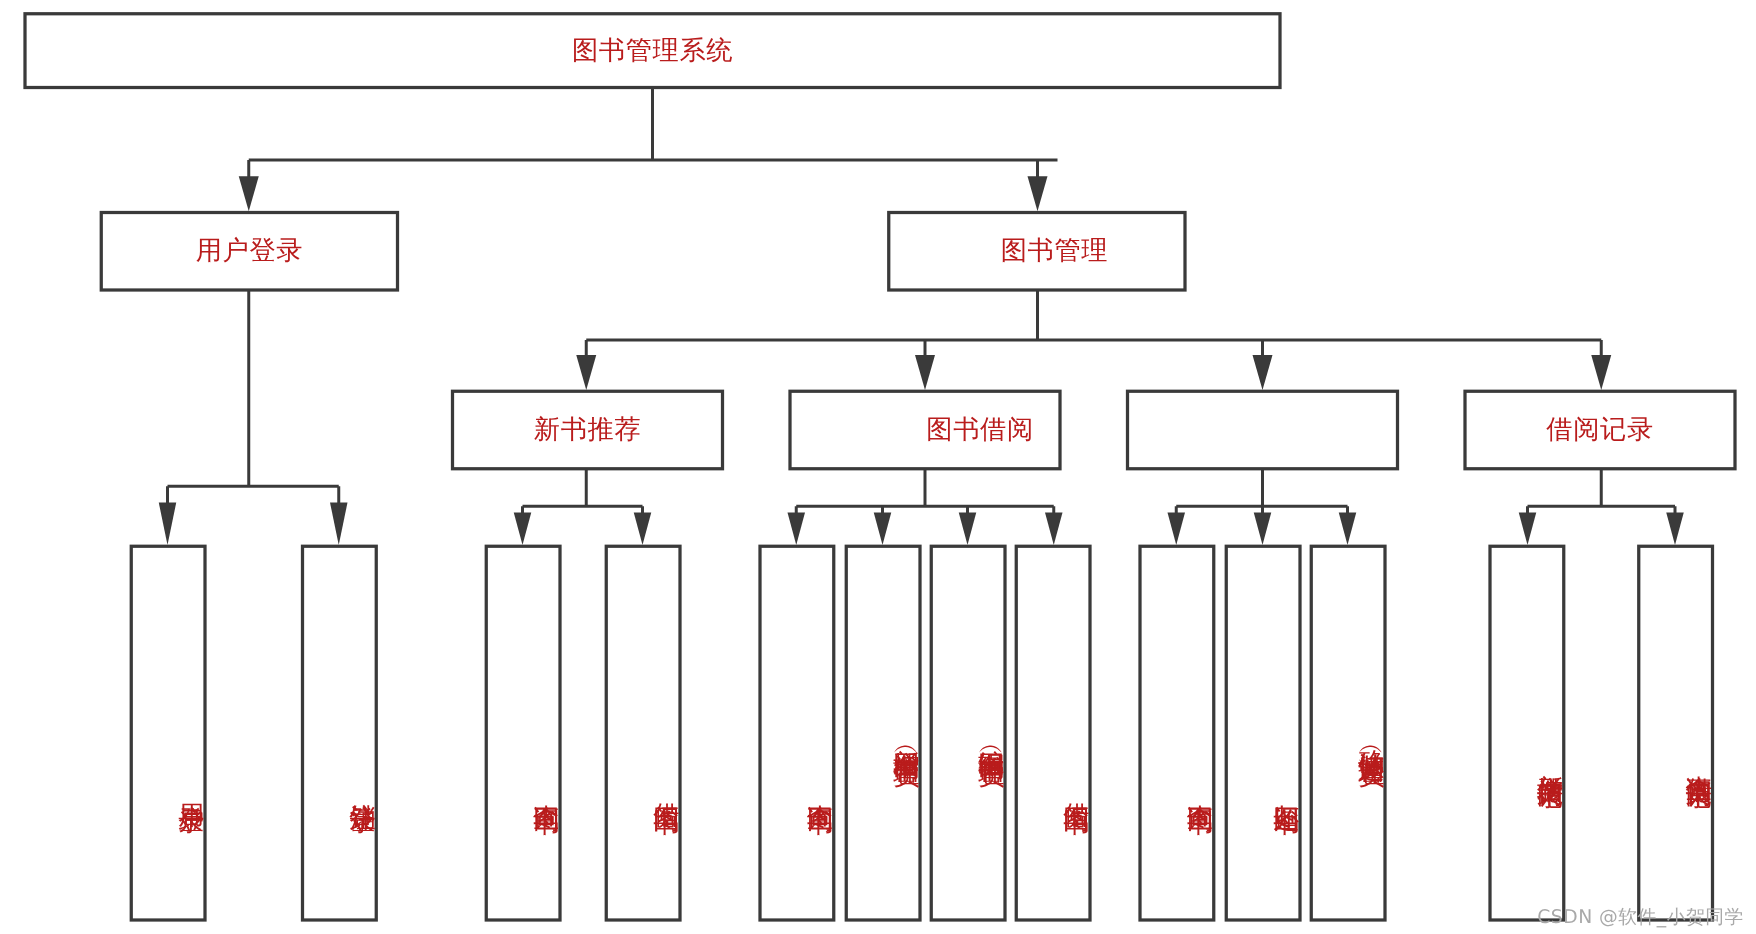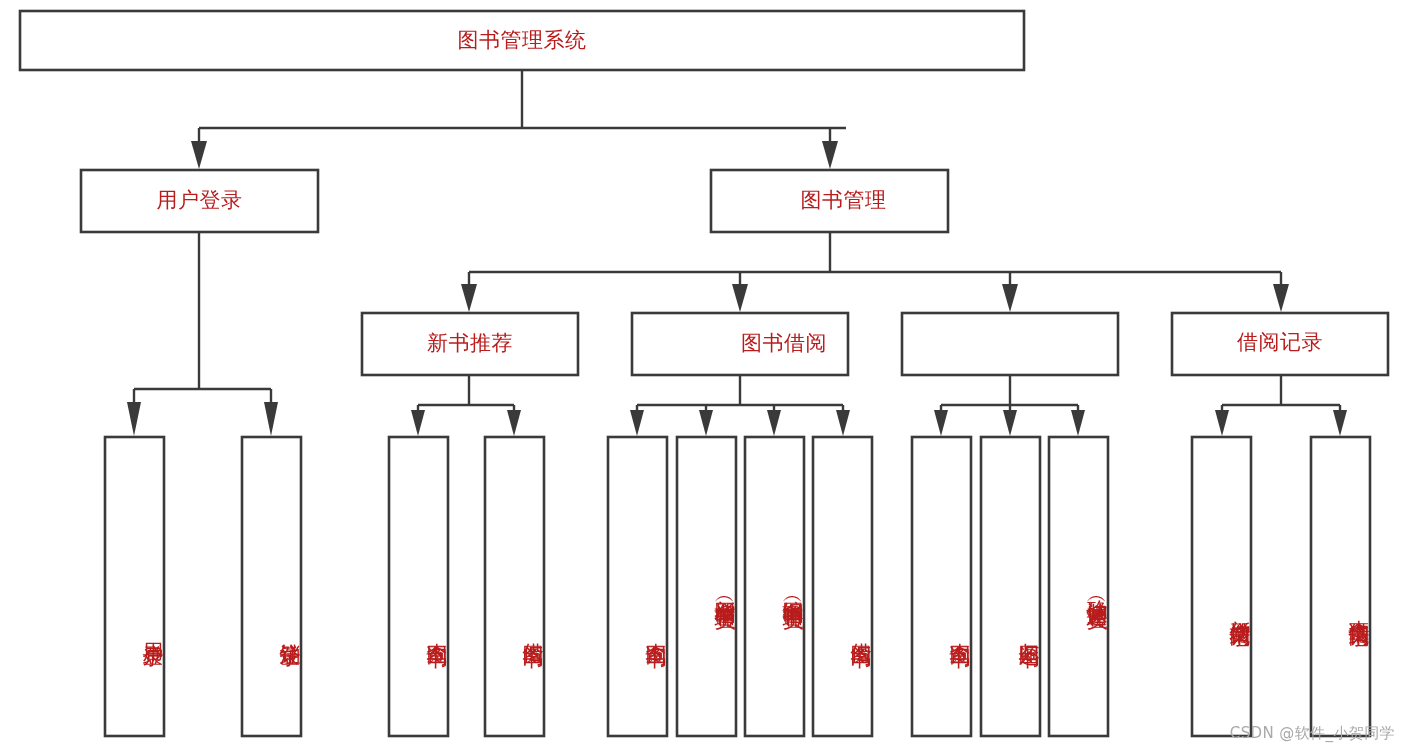--- a/index.html
+++ b/index.html
@@ -190,21 +190,21 @@
     <rect class="node-box" x="1311" y="437" width="59" height="299"></rect>
   </svg>
 
   <div class="node-label horizontal" style="left:20px; top:11px; width:1004px; height:59px;">图书管理系统</div>
 
   <div class="node-label horizontal" style="left:81px; top:170px; width:237px; height:62px;">用户登录</div>
   <div class="node-label horizontal" style="left:711px; top:170px; width:265px; height:62px;">图书管理</div>
 
   <div class="node-label horizontal" style="left:362px; top:313px; width:216px; height:62px;">新书推荐</div>
   <div class="node-label horizontal" style="left:632px; top:313px; width:216px; height:62px;margin-left:44px;">图书借阅</div>
-  <div class="node-label horizontal" style="left:1172px; top:313px; width:216px; height:62px;font-family:Liberation Mono, monospace;">借阅记录</div>
+  <div class="node-label horizontal" style="left:1172px; top:313px; width:216px; height:62px;">借阅记录</div>
 
   <div class="node-label vertical" style="left:105px; top:437px; width:59px; height:299px; padding-top:85px;">用户登录</div>
   <div class="node-label vertical" style="left:242px; top:437px; width:59px; height:299px; padding-top:85px;">注销登录</div>
 
   <div class="node-label vertical" style="left:389px; top:437px; width:59px; height:299px; padding-top:85px;">查询图书</div>
   <div class="node-label vertical" style="left:485px; top:437px; width:59px; height:299px; padding-top:85px;">借阅图书</div>
 
   <div class="node-label vertical" style="left:608px; top:437px; width:59px; height:299px; padding-top:85px;">查询图书</div>
   <div class="node-label vertical tall-start" style="left:677px; top:437px; width:59px; height:299px; padding-top:6px;">新增图书（管理员）</div>
   <div class="node-label vertical tall-start" style="left:745px; top:437px; width:59px; height:299px; padding-top:6px;">编辑图书（管理员）</div>

